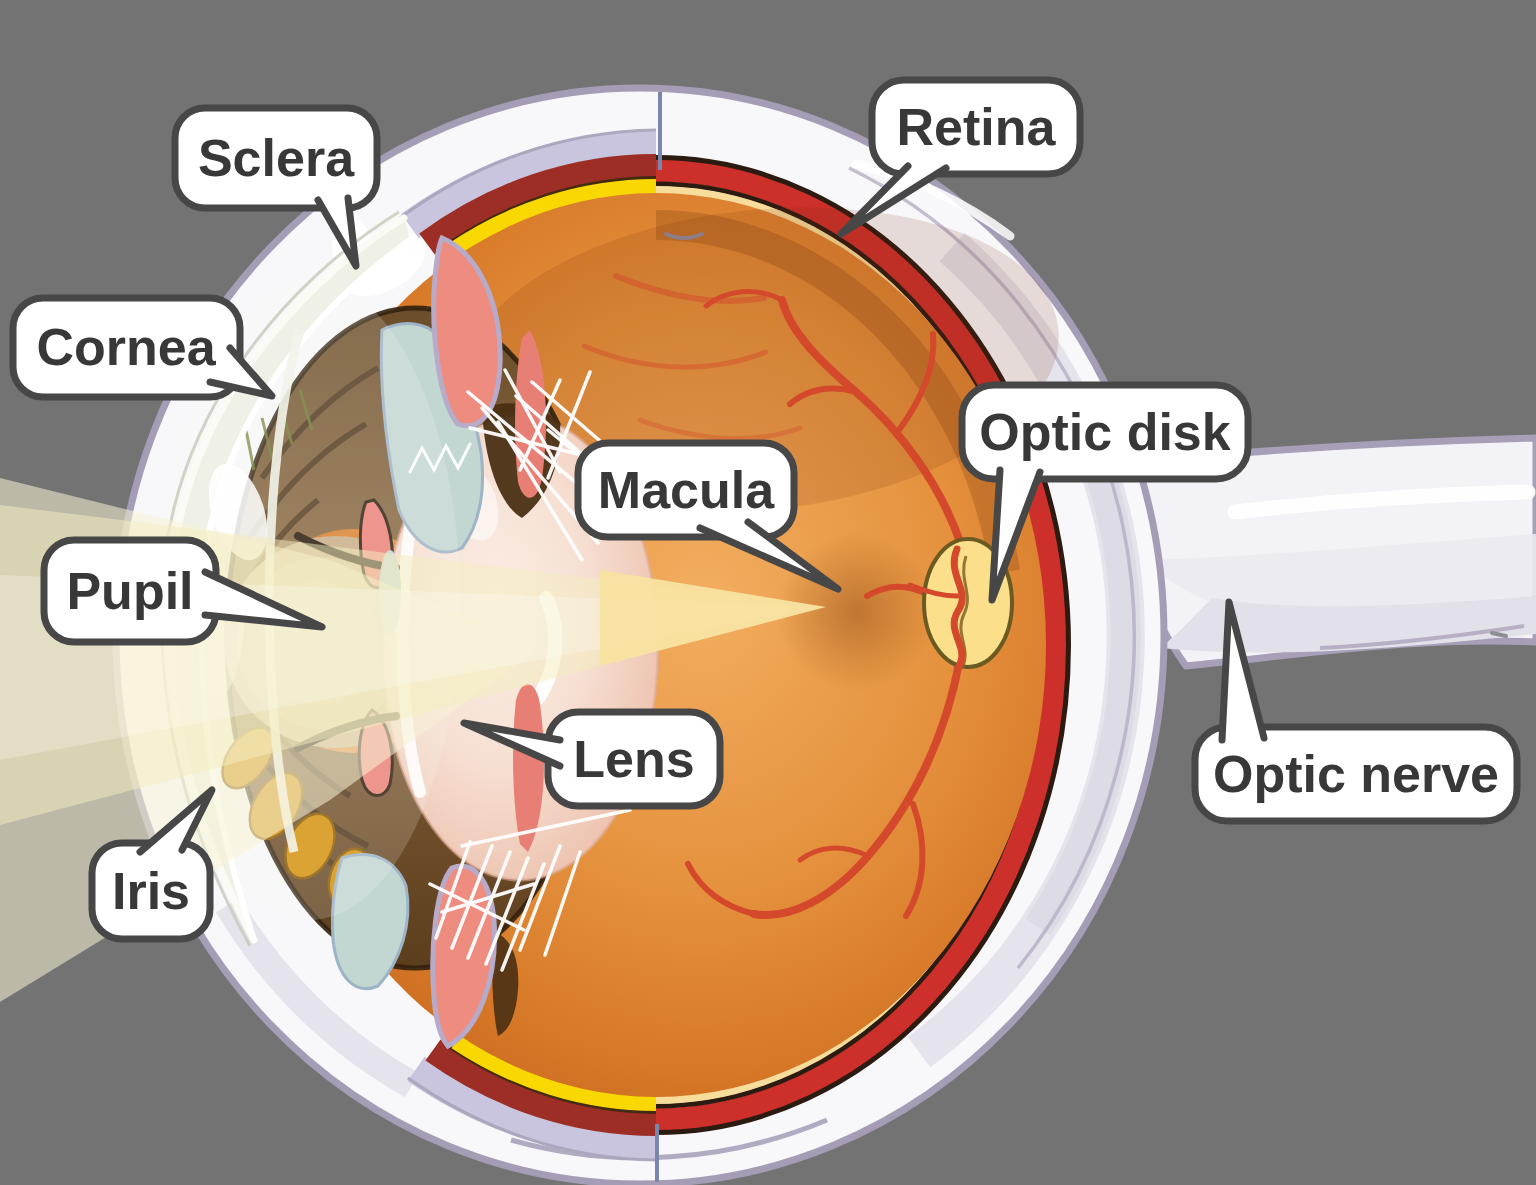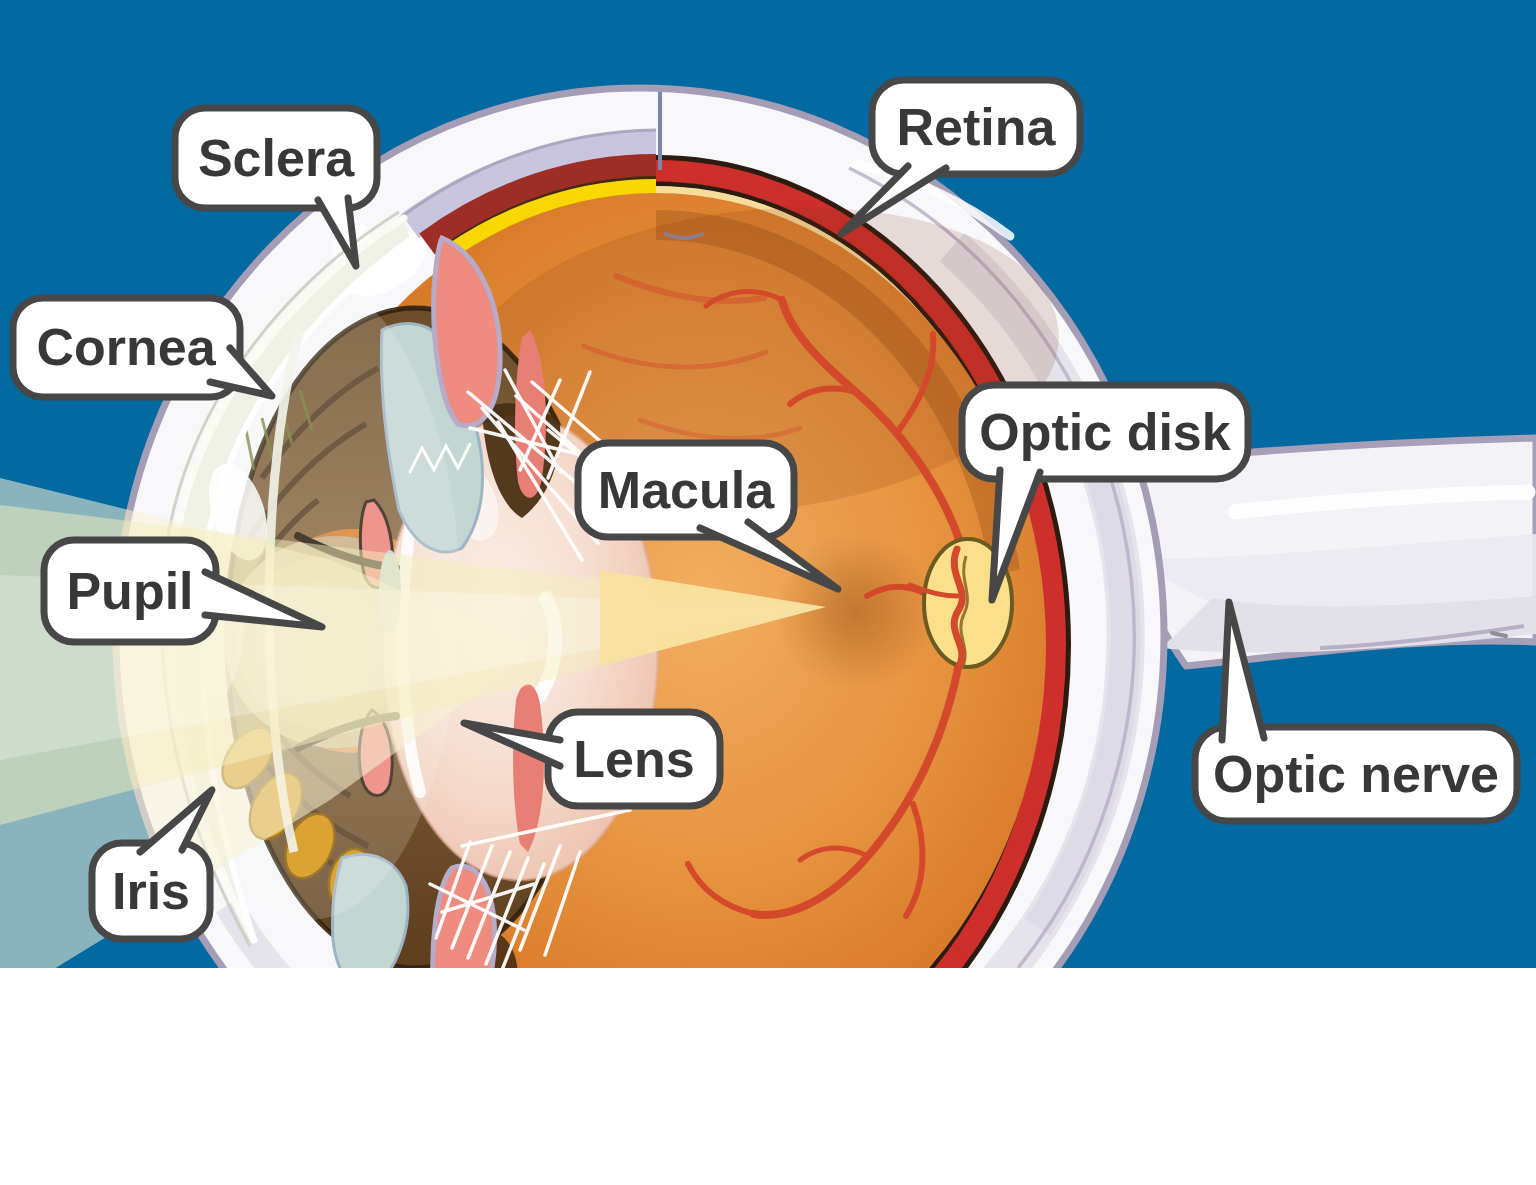--- a/index.html
+++ b/index.html
@@ -1,16 +1,16 @@
 <!DOCTYPE html>
 <html><head>
 <meta charset="utf-8">
 <style>
   html,body { margin:0; padding:0; background:#ffffff; }
-  .stage { position:relative; width:1536px; height:968px; background:#0369a1; overflow:hidden;
+  .stage { position:relative; width:1536px; height:1185px; background:#737373; overflow:hidden;
            font-family:"Liberation Sans", sans-serif; }
   .stage svg { position:absolute; left:0; top:0; }
   .bubble-box  { fill:#ffffff; stroke:#474747; stroke-width:7; }
   .bubble-tail { fill:#ffffff; stroke:#474747; stroke-width:7; stroke-linecap:round; stroke-linejoin:round; }
   .bubble-text { font-family:"Liberation Sans", sans-serif; font-weight:700; font-size:52px;
                  fill:#383838; text-anchor:middle; }
   .vessel { fill:none; stroke:#d4492b; stroke-linecap:round; }
   .zonule { stroke:#ffffff; stroke-width:3.5; stroke-linecap:round; opacity:.95; }
 </style>
 </head>

